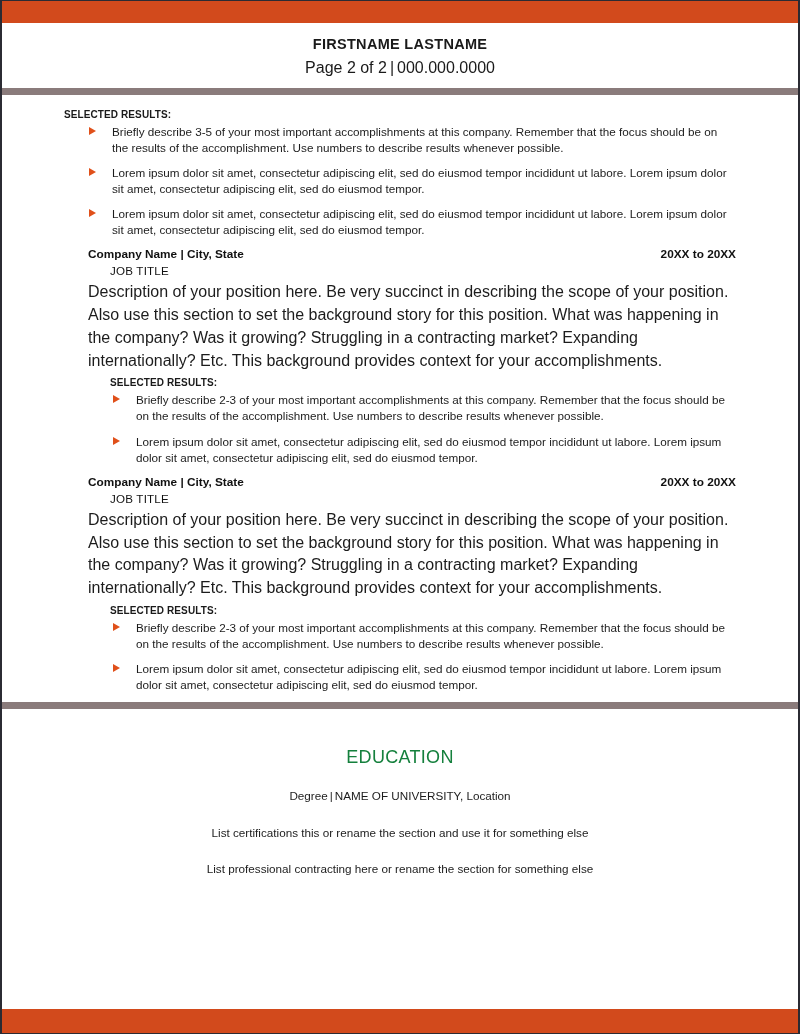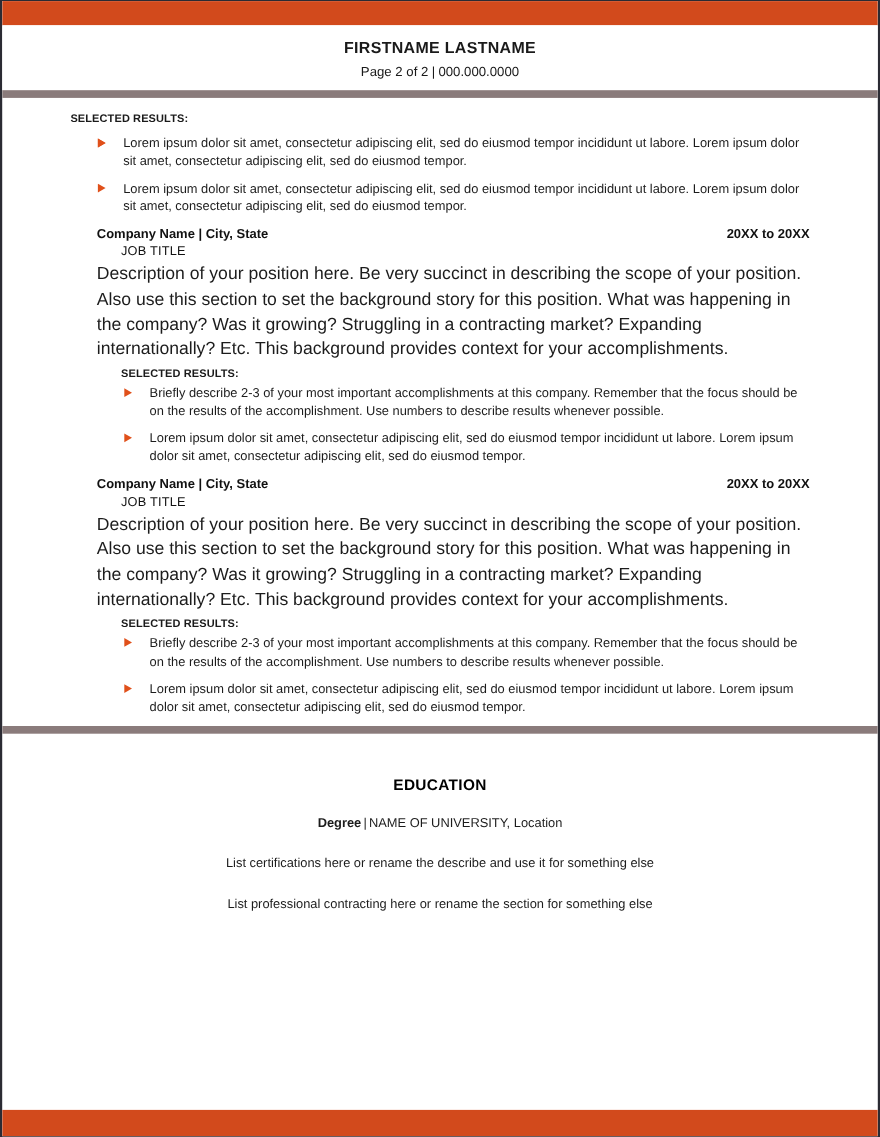--- a/index.html
+++ b/index.html
@@ -51,21 +51,21 @@
     background: #ffffff;
   }
   .header-name {
     font-size: 14.5px;
     font-weight: bold;
     letter-spacing: 0.3px;
     color: #1a1a1a;
     line-height: 1.35;
   }
   .header-sub {
-    font-size: 12px;
+    font-size: 16px;
     color: #1a1a1a;
     line-height: 1.5;
     margin-top: 1px;
   }
   .header-sub .sep { padding: 0 3px; }
 
   
   .body {
     padding: 12px 62px 0 62px;
   }
@@ -131,36 +131,36 @@
     color: #1c1c1c;
     margin-bottom: 5px;
   }
 
   
   .lower {
     padding: 26px 62px 0 62px;
     text-align: center;
   }
   .sec-heading {
-    font-size: 14px;
-    font-weight: bold;
-    color: #000000;
+    font-size: 18px;
+    font-weight: normal;
+    color: #15803d;
     letter-spacing: 0.3px;
     margin-top: 34px;
     margin-bottom: 0;
   }
   .sec-heading.first { margin-top: 12px; }
 
   .sec-line {
     font-size: 11.7px;
     color: #1c1c1c;
     margin-top: 20px;
     line-height: 1.4;
   }
-  .sec-line b { font-weight: bold; }
+  .sec-line b { font-weight: normal; }
   .sec-line .pipe { padding: 0 2px; }
 </style>
 </head>
 <body>
 
 <div class="page">
 
   <div class="bar-top"></div>
 
   <div class="header">
@@ -172,20 +172,21 @@
 
   <div class="rule"></div>
 
   <div class="body">
 
     <div class="results-label">SELECTED RESULTS:</div>
 
     <ul class="bullets">
       <li>
         <span class="tri"></span>
+        <span>Briefly describe 3-5 of your most important accomplishments at this company. Remember that the focus should be on the results of the accomplishment. Use numbers to describe results whenever possible.</span>
       </li>
       <li>
         <span class="tri"></span>
         <span>Lorem ipsum dolor sit amet, consectetur adipiscing elit, sed do eiusmod tempor incididunt ut labore. Lorem ipsum dolor sit amet, consectetur adipiscing elit, sed do eiusmod tempor.</span>
       </li>
       <li>
         <span class="tri"></span>
         <span>Lorem ipsum dolor sit amet, consectetur adipiscing elit, sed do eiusmod tempor incididunt ut labore. Lorem ipsum dolor sit amet, consectetur adipiscing elit, sed do eiusmod tempor.</span>
       </li>
     </ul>
@@ -234,21 +235,21 @@
 
   <div class="rule"></div>
 
   <div class="lower">
 
     <div class="sec-heading first">EDUCATION</div>
     <div class="sec-line">
       <b>Degree</b><span class="pipe">|</span><span>NAME OF UNIVERSITY, Location</span>
     </div>
 
-    <div class="sec-line">List certifications here or rename the describe and use it for something else</div>
+    <div class="sec-line">List certifications this or rename the section and use it for something else</div>
 
     <div class="sec-line">List professional contracting here or rename the section for something else</div>
 
   </div>
 
   <div class="bar-bottom"></div>
 
 </div>
 
 </body></html>

